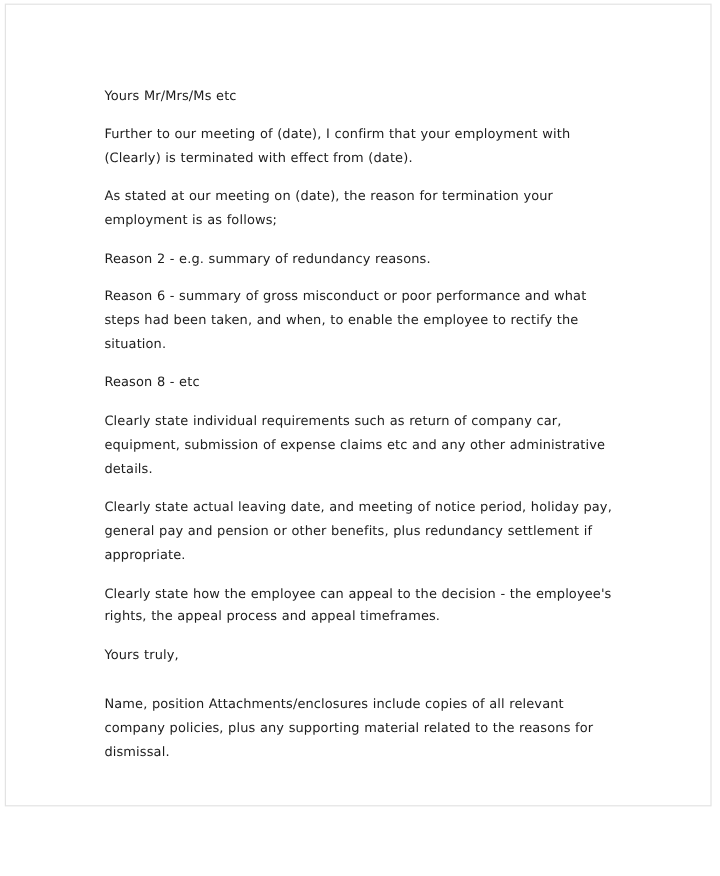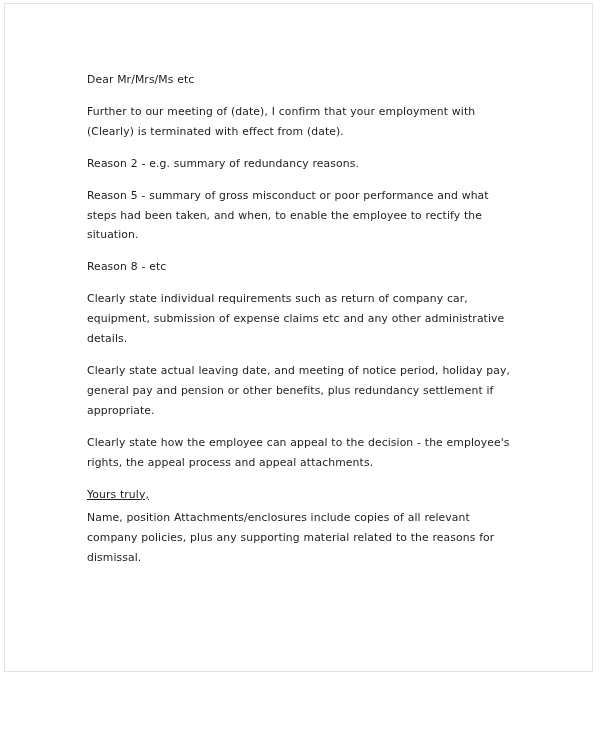--- a/index.html
+++ b/index.html
@@ -38,44 +38,45 @@
     font-size: 10.8px;
     line-height: 19.9px;
     color: #1c1c1c;
     letter-spacing: 0.01em;
     text-align: left;
     word-spacing: 0.02em;
   }
 
   .para.salutation { margin-bottom: 12px; }
 
-  .para.signoff { margin-bottom: 4px; text-decoration: underline; }
+  .para.signoff { margin-bottom: 21px; }
 </style>
 </head>
 <body>
 
 <div class="page">
   <div class="letter-body">
 
-    <p class="para salutation">Dear Mr/Mrs/Ms etc</p>
+    <p class="para salutation">Yours Mr/Mrs/Ms etc</p>
 
     <p class="para">Further to our meeting of (date), I confirm that your employment with (Clearly) is terminated with effect from (date).</p>
 
+    <p class="para">As stated at our meeting on (date), the reason for termination your employment is as follows;</p>
 
     <p class="para">Reason 2 - e.g. summary of redundancy reasons.</p>
 
-    <p class="para">Reason 5 - summary of gross misconduct or poor performance and what steps had been taken, and when, to enable the employee to rectify the situation.</p>
+    <p class="para">Reason 6 - summary of gross misconduct or poor performance and what steps had been taken, and when, to enable the employee to rectify the situation.</p>
 
     <p class="para">Reason 8 - etc</p>
 
     <p class="para">Clearly state individual requirements such as return of company car, equipment, submission of expense claims etc and any other administrative details.</p>
 
     <p class="para">Clearly state actual leaving date, and meeting of notice period, holiday pay, general pay and pension or other benefits, plus redundancy settlement if appropriate.</p>
 
-    <p class="para">Clearly state how the employee can appeal to the decision - the employee's rights, the appeal process and appeal attachments.</p>
+    <p class="para">Clearly state how the employee can appeal to the decision - the employee's rights, the appeal process and appeal timeframes.</p>
 
 
     <p class="para signoff">Yours truly,</p>
 
     <p class="para">Name, position Attachments/enclosures include copies of all relevant company policies, plus any supporting material related to the reasons for dismissal.</p>
 
   </div>
 </div>
 
 </body></html>

